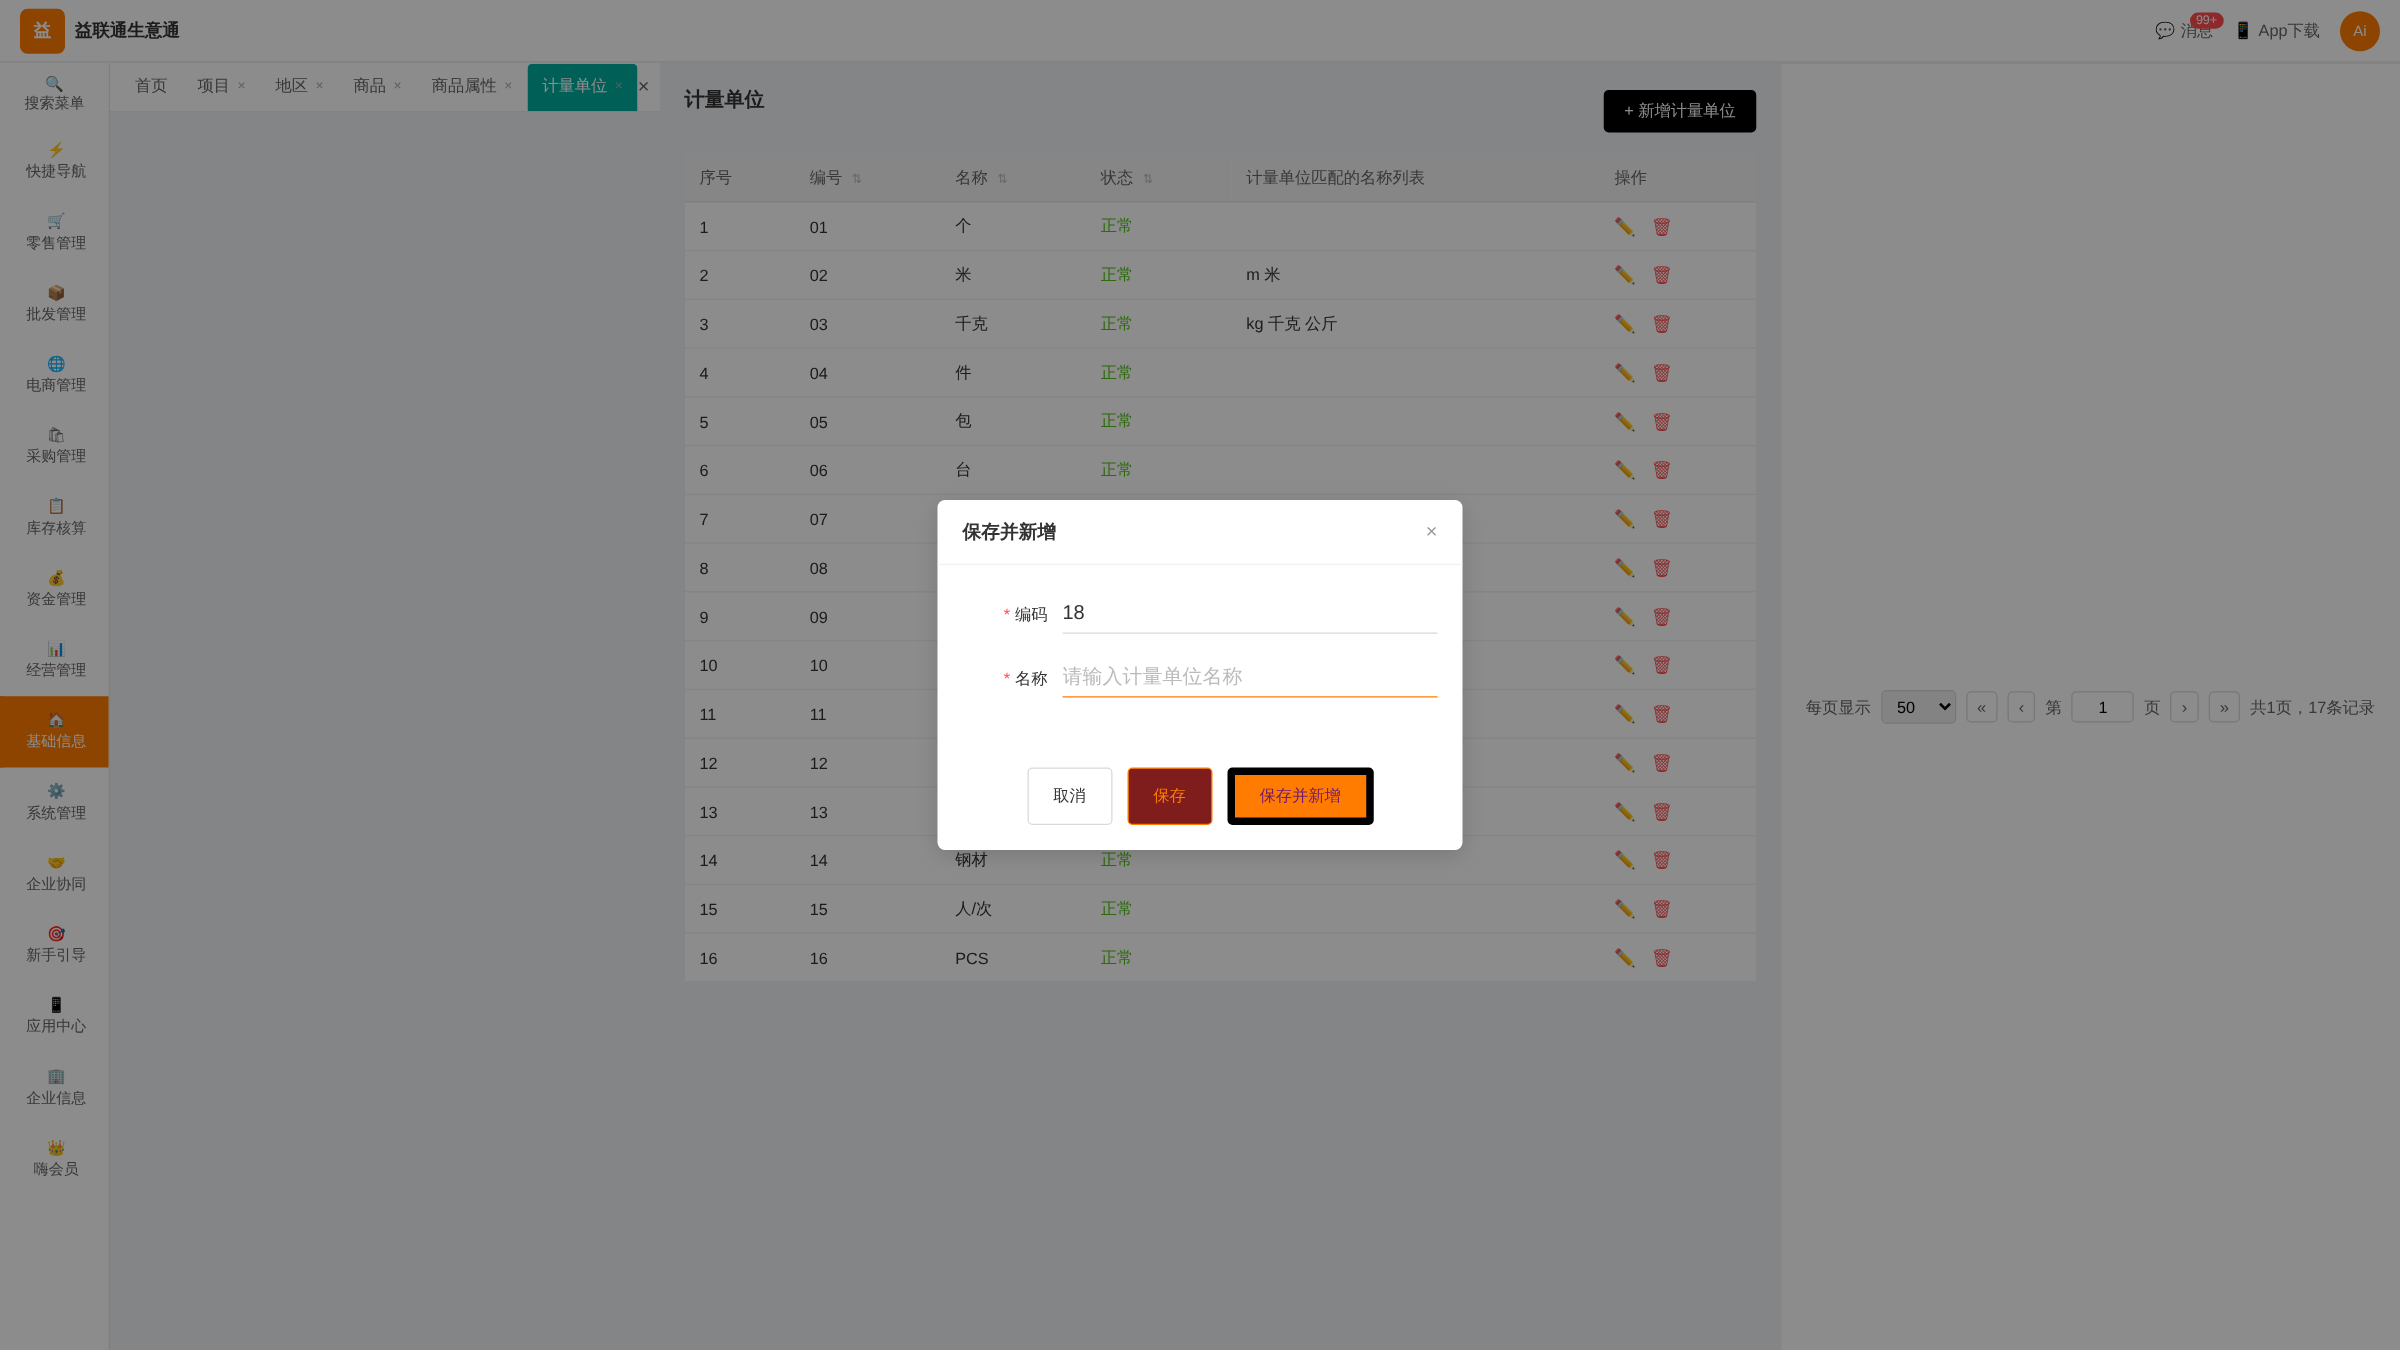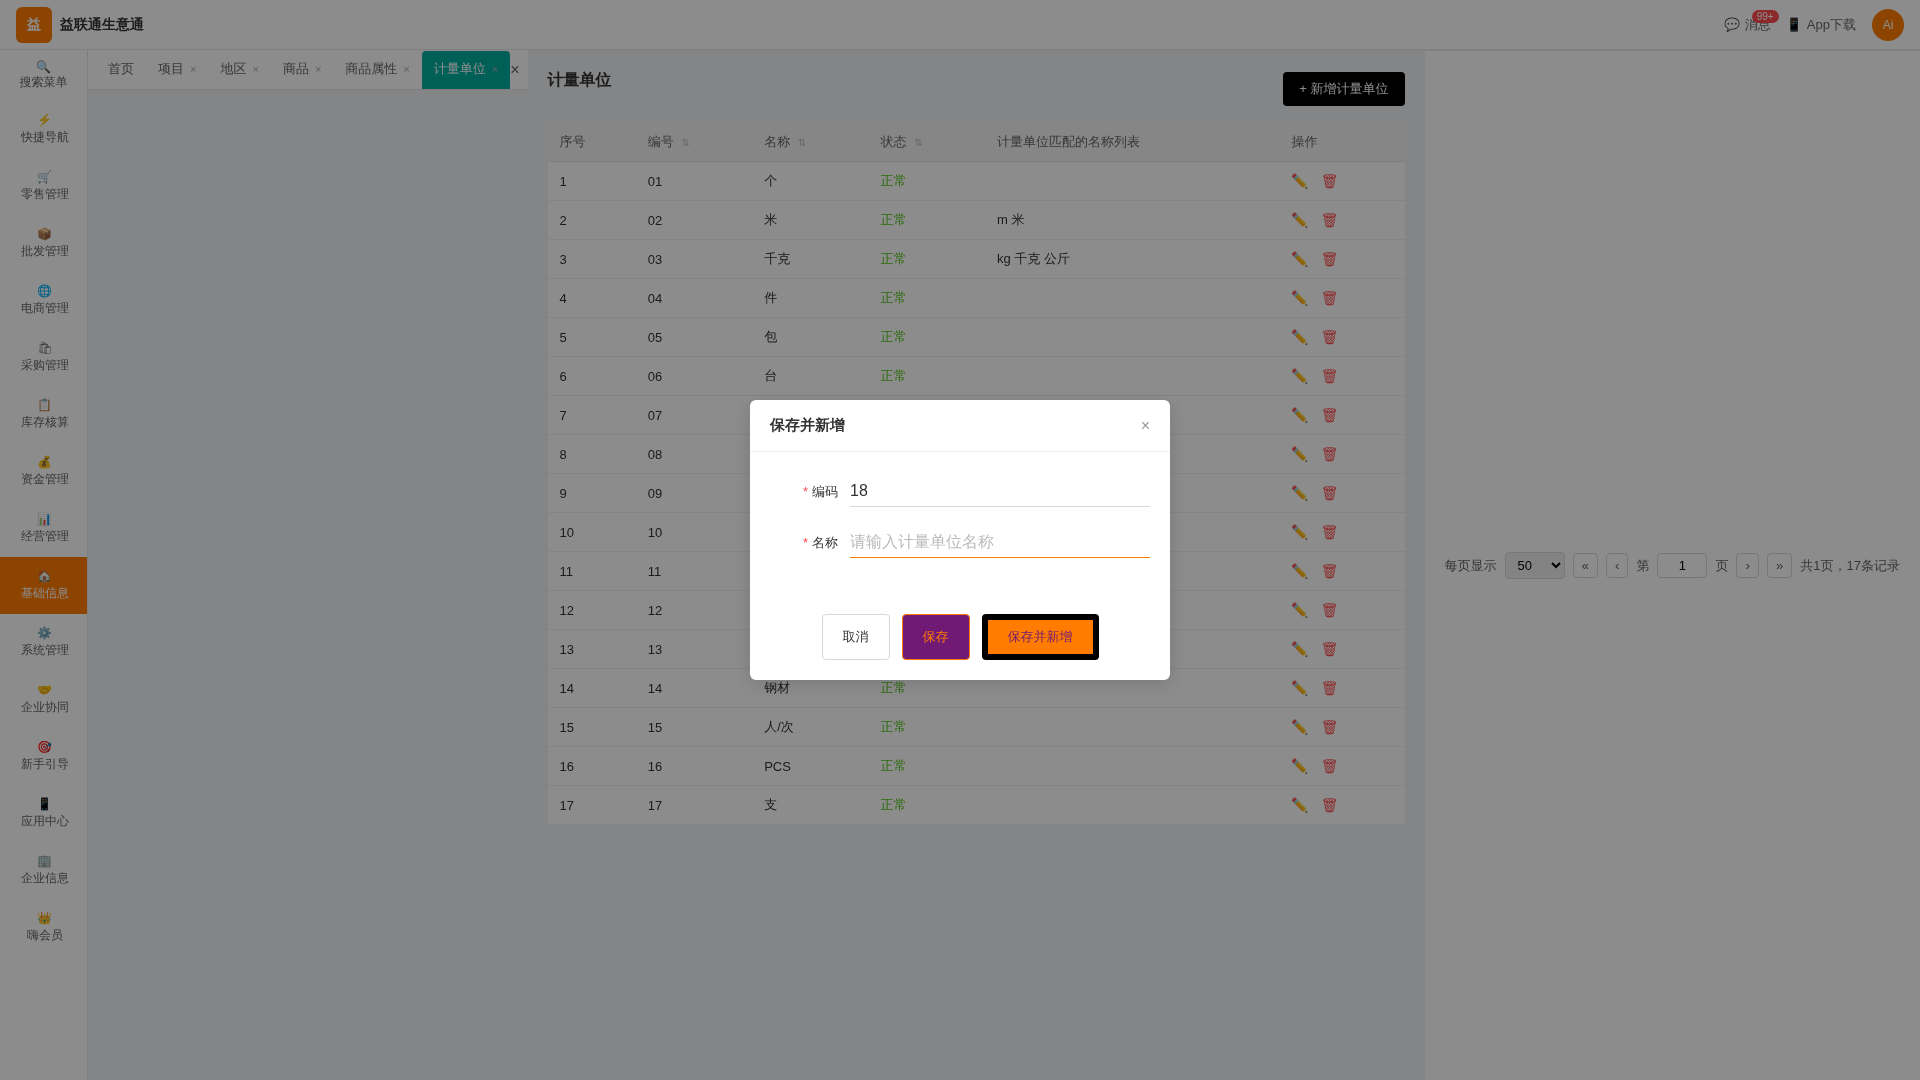--- a/index.html
+++ b/index.html
@@ -65,21 +65,21 @@
     .modal-close { cursor: pointer; color: #999; font-size: 16px; }
     .modal-body { padding: 24px 20px; }
     .form-row { display: flex; align-items: center; margin-bottom: 20px; }
     .form-label { width: 80px; text-align: right; padding-right: 12px; color: #333; font-size: 13px; }
     .required-star { color: #ff4d4f; margin-right: 4px; }
     .form-input { flex: 1; border: none; border-bottom: 1px solid #d9d9d9; padding: 6px 0; font-size: 16px; outline: none; color: #333; }
     .form-input.active-border { border-bottom-color: #ff7c00; }
     .form-input::placeholder { color: #bbb; }
     .modal-footer { padding: 12px 20px 20px; display: flex; justify-content: center; gap: 12px; }
     .btn-cancel { border: 1px solid #d9d9d9; background: #fff; color: #333; padding: 8px 20px; border-radius: 4px; cursor: pointer; font-size: 13px; }
-    .btn-save { background: #701a75; border: 1px solid #ff7c00; color: #ff7c00; padding: 8px 20px; border-radius: 4px; cursor: pointer; font-size: 13px; }
+    .btn-save { background: #7f1d1d; border: 1px solid #ff7c00; color: #ff7c00; padding: 8px 20px; border-radius: 4px; cursor: pointer; font-size: 13px; }
     .btn-save-add { background: #ff7c00; border: 6px solid #000000; color: #701a75; padding: 8px 20px; border-radius: 4px; cursor: pointer; font-size: 13px; }
 
     .sort-icon { color: #bbb; font-size: 10px; margin-left: 4px; }
   </style>
 </head>
 <body>
 
 <div class="app-wrapper">
 
   <div class="top-bar">
@@ -388,31 +388,20 @@
       <td>16</td>
       <td>16</td>
       <td>PCS</td>
       <td><span class="status-normal">正常</span></td>
       <td></td>
       <td>
         <span class="action-btn" title="编辑">✏️</span>
         <span class="action-delete" title="删除">🗑</span>
       </td>
     </tr>
-              <tr>
-      <td>17</td>
-      <td>17</td>
-      <td>支</td>
-      <td><span class="status-normal">正常</span></td>
-      <td></td>
-      <td>
-        <span class="action-btn" title="编辑">✏️</span>
-        <span class="action-delete" title="删除">🗑</span>
-      </td>
-    </tr>
             </tbody>
         </table>
       </div>
 
       <div class="pagination">
         <span>每页显示</span>
         <select class="page-select">
           <option>50</option>
           <option>10</option>
           <option>20</option>

